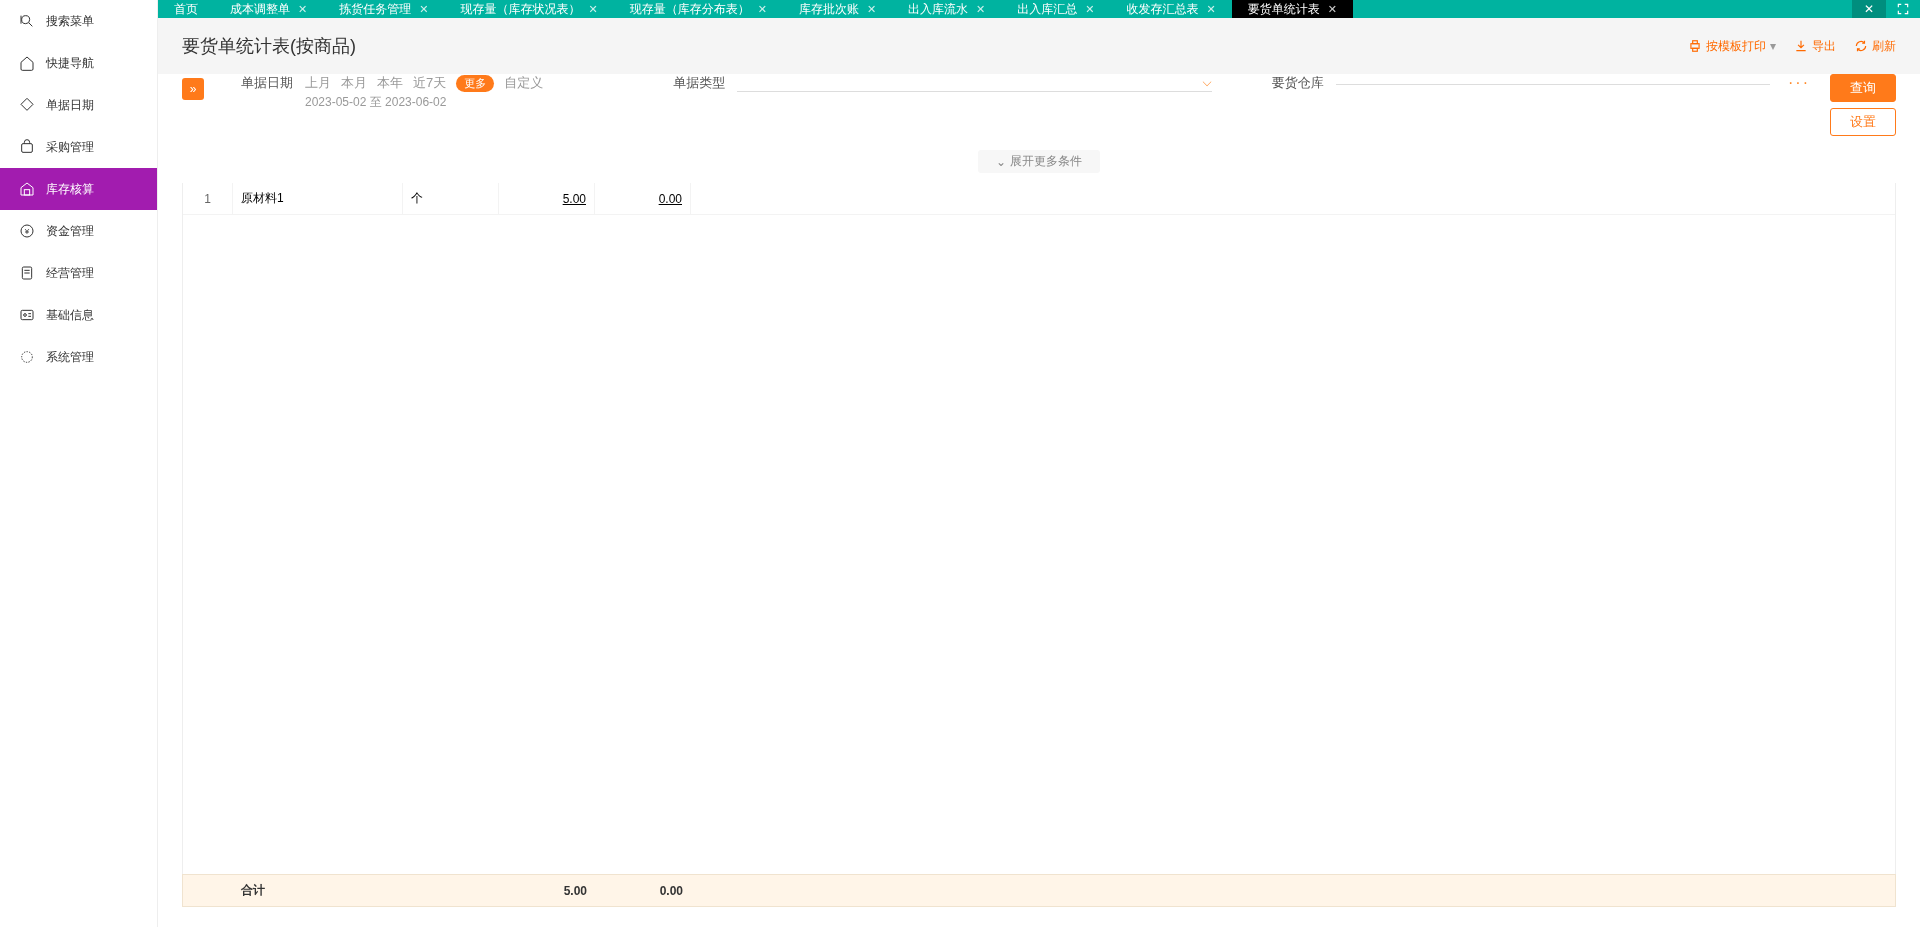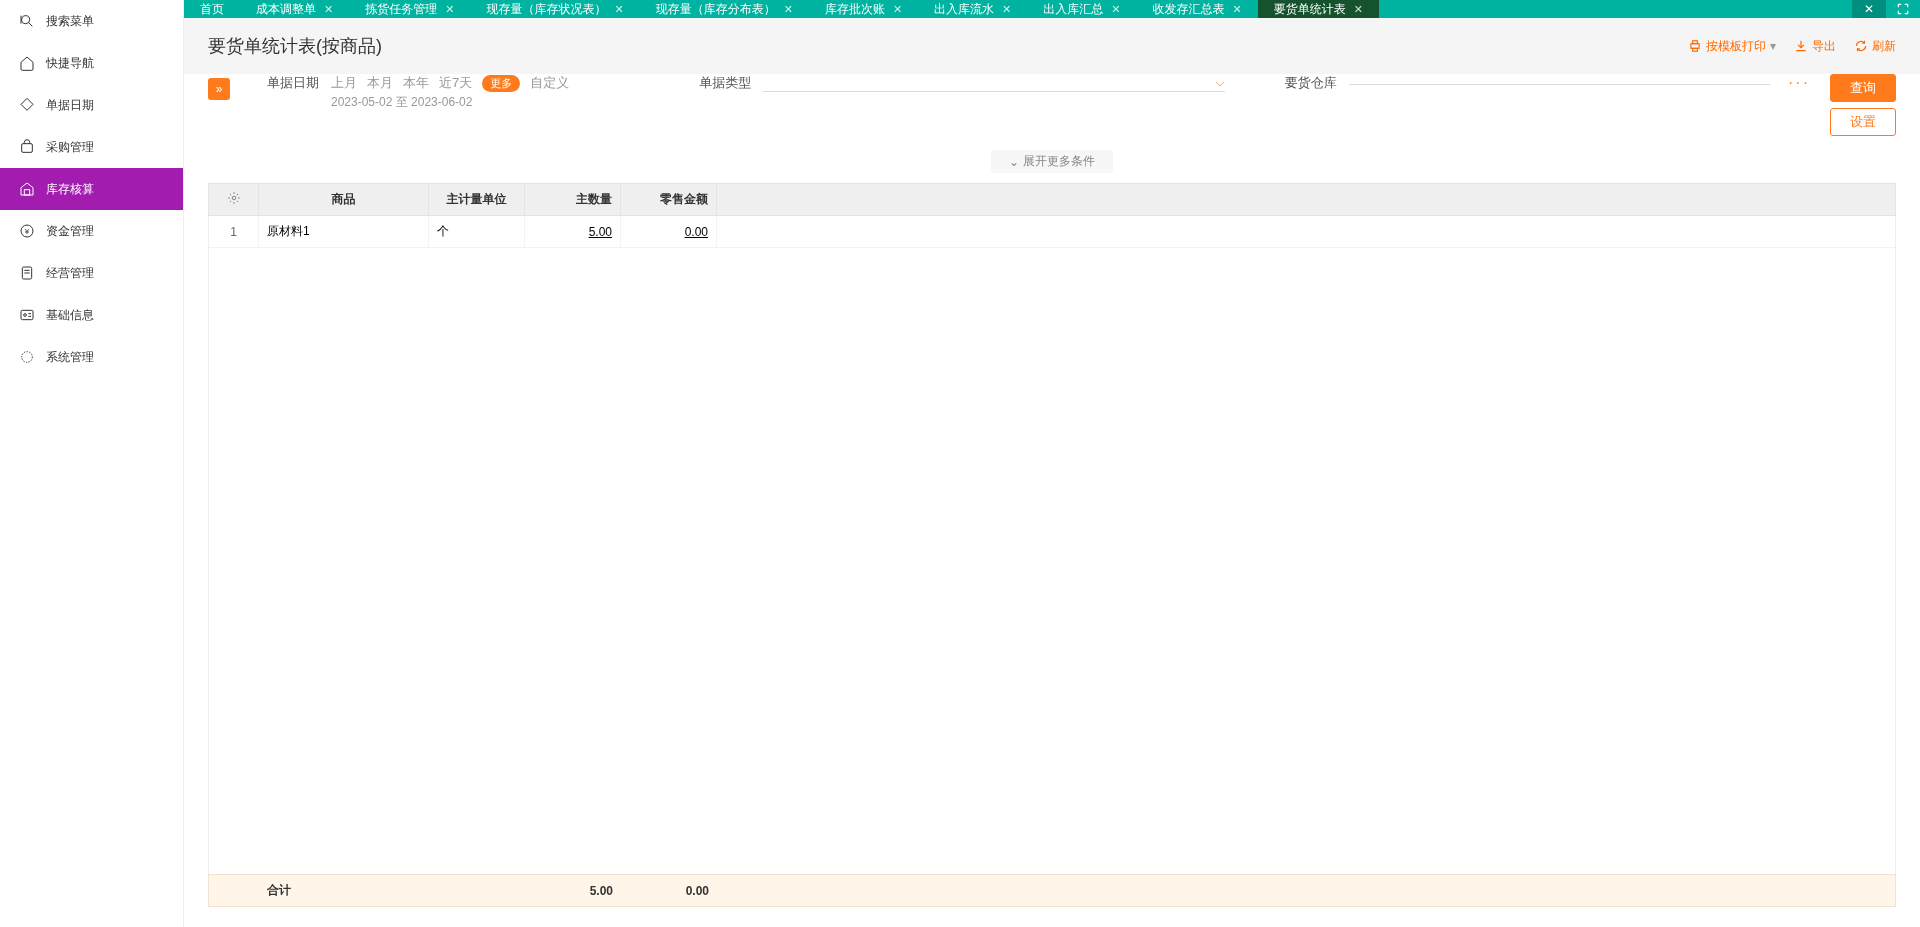--- a/index.html
+++ b/index.html
@@ -1,32 +1,32 @@
 <!DOCTYPE html>
 <html><head>
 <meta charset="utf-8">
 <style>
 * { margin: 0; padding: 0; box-sizing: border-box; font-family: "Microsoft YaHei", Arial, sans-serif; font-size: 12px; }
 body { display: flex; height: 927px; width: 1920px; overflow: hidden; background: #fff; }
 
 
-.sidebar { width: 184px; background: #fff; border-right: 1px solid #eee; flex-shrink: 0; }
+.sidebar { width: 158px; background: #fff; border-right: 1px solid #eee; flex-shrink: 0; }
 .sidebar-item { display: flex; align-items: center; padding: 12px 18px; cursor: pointer; color: #333; font-size: 13px; }
 .sidebar-item.active { background: #a21caf; color: #fff; }
 .sidebar-item .icon { width: 18px; height: 18px; margin-right: 10px; display: inline-flex; align-items: center; justify-content: center; }
 .sidebar-item.active .icon svg { stroke: #fff; fill: none; }
 .sidebar-item .icon svg { stroke: #333; fill: none; stroke-width: 1.5; }
 
 
 .main { flex: 1; display: flex; flex-direction: column; min-width: 0; }
 
 
 .tabs { display: flex; background: #00b3a0; color: #fff; height: 18px; align-items: stretch; }
 .tab { display: flex; align-items: center; padding: 0 16px; cursor: pointer; font-size: 13px; white-space: nowrap; }
-.tab.active { background: #14532d; }
+.tab.active { background: #000000; }
 .tab .close { margin-left: 8px; font-size: 11px; opacity: .8; }
 .tabs-spacer { flex: 1; background: #00b3a0; }
 .tabs-right { display: flex; align-items: stretch; }
 .tabs-right .tbtn { width: 34px; display: flex; align-items: center; justify-content: center; cursor: pointer; }
 .tabs-right .tbtn.close-all { background: #008e7e; }
 
 
 .page-head { display: flex; align-items: center; justify-content: space-between; padding: 16px 24px; background: #f5f5f5; }
 .page-title { font-size: 18px; color: #333; }
 .head-actions { display: flex; align-items: center; gap: 18px; }
@@ -285,32 +285,20 @@
   </div>
 
   <div class="expand-row">
     <div class="expand-btn">
       <span>⌄</span>
       <span>展开更多条件</span>
     </div>
   </div>
 
   <div class="table-wrap">
-    <div class="table-head">
-      <div class="th col-gear">
-          <span class="gear-icon"><svg width="14" height="14" viewBox="0 0 24 24">
-              <circle cx="12" cy="12" r="3"></circle>
-              <path d="M12 2v3M12 19v3M2 12h3M19 12h3M5 5l2 2M17 17l2 2M5 19l2-2M17 7l2-2"></path>
-            </svg></span>
-        </div>
-      <div class="th col-prod">商品</div>
-      <div class="th col-unit">主计量单位</div>
-      <div class="th col-qty">主数量</div>
-      <div class="th col-amt">零售金额</div>
-    </div>
     <div class="table-body">
       <div class="tr">
         <div class="td col-gear">1</div>
         <div class="td col-prod">原材料1</div>
         <div class="td col-unit">个</div>
         <div class="td col-qty">
             <span>5.00</span>
           </div>
         <div class="td col-amt">
             <span>0.00</span>

